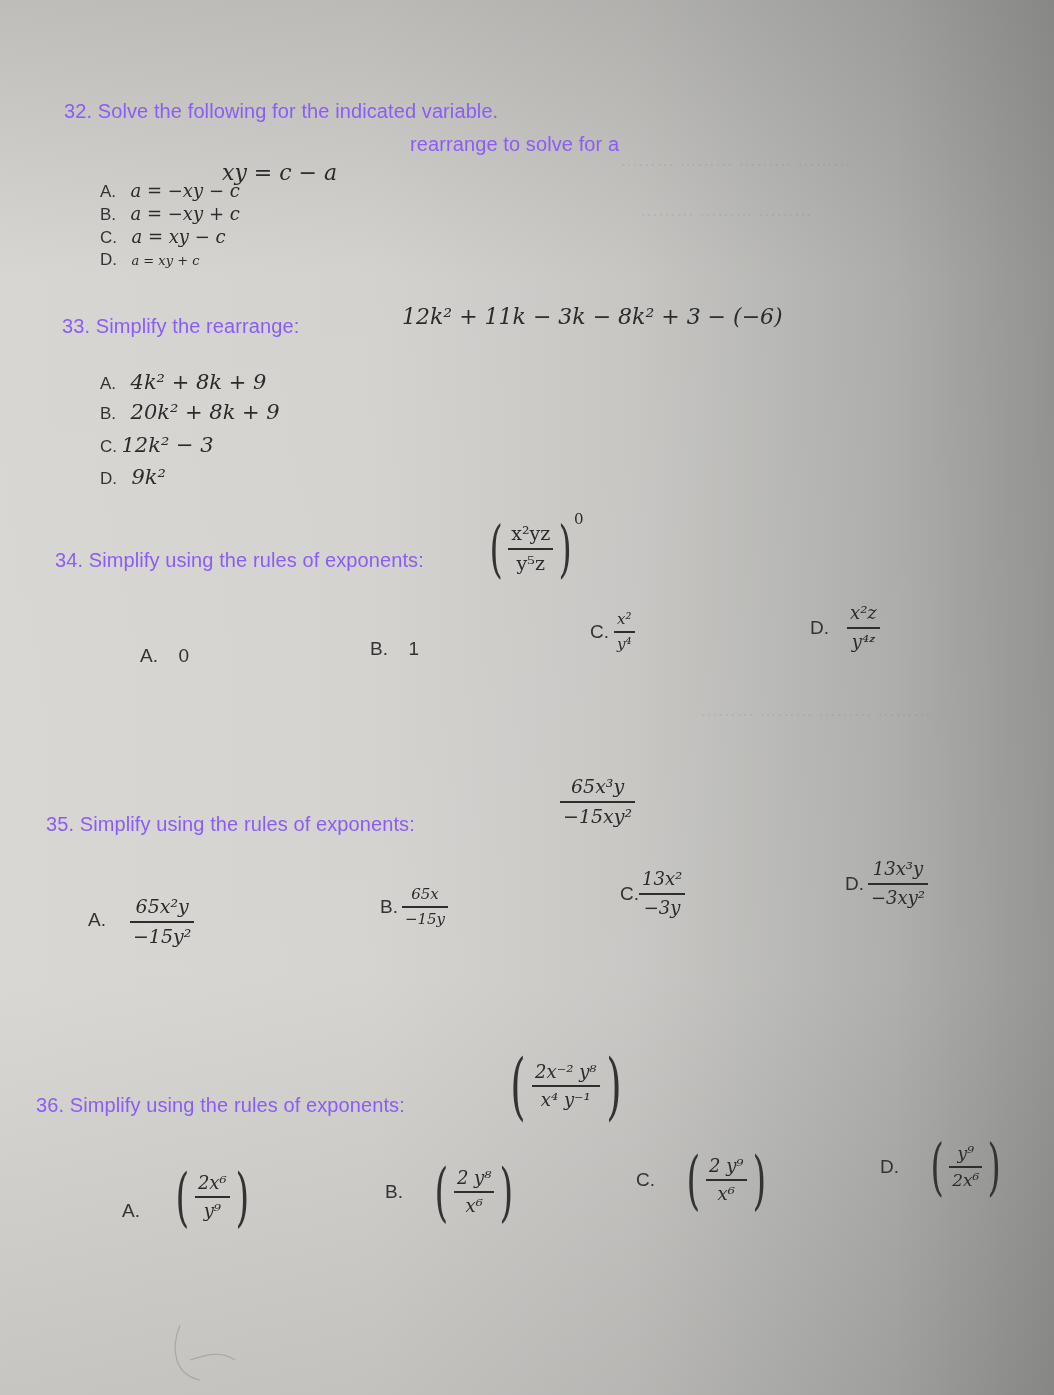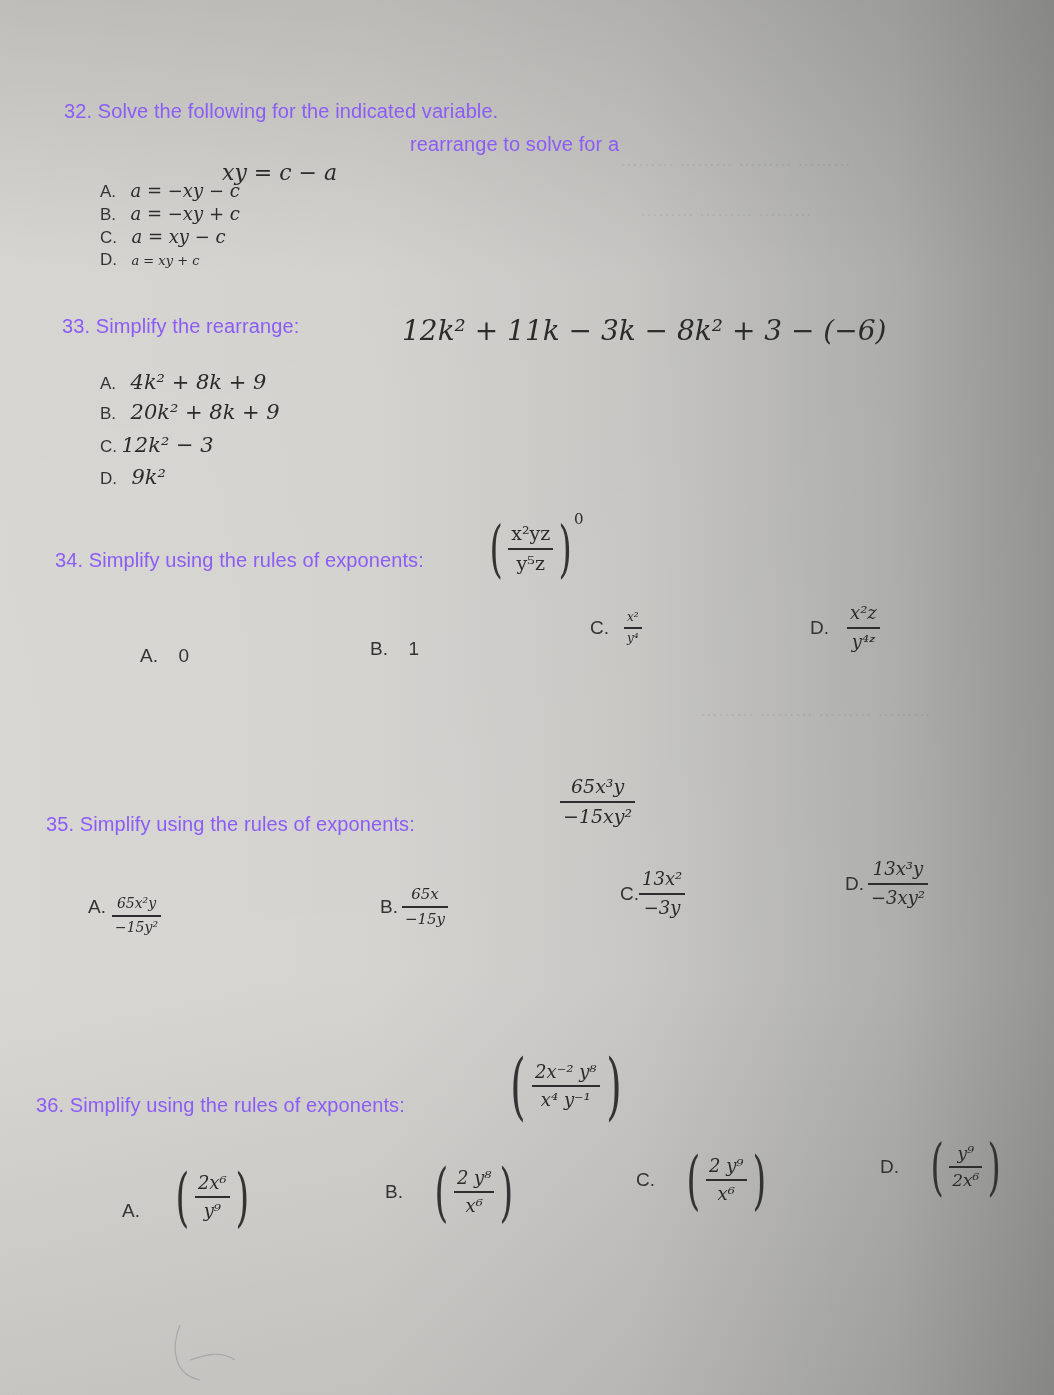--- a/index.html
+++ b/index.html
@@ -60,21 +60,21 @@
     <span class="opt-label">D.</span>
     <span class="math" style="font-size:13px;margin-left:10px;">a = xy + c</span>
   </div>
 </section>
 
 <section>
   <div class="abs q-title" style="left:62px;top:315px;font-size:20px;">
     <span>33.</span>
     <span>Simplify the rearrange:</span>
   </div>
-  <div class="abs math" style="left:402px;top:314px;font-size:28px;">12k² + 11k − 3k − 8k² + 3 − (−6)</div>
+  <div class="abs math" style="left:402px;top:304px;font-size:22px;">12k² + 11k − 3k − 8k² + 3 − (−6)</div>
 
   <div class="abs" style="left:100px;top:370px;">
     <span class="opt-label">A.</span>
     <span class="math big" style="margin-left:10px;">4k² + 8k + 9</span>
   </div>
   <div class="abs" style="left:100px;top:400px;">
     <span class="opt-label">B.</span>
     <span class="math big" style="margin-left:10px;">20k² + 8k + 9</span>
   </div>
   <div class="abs" style="left:100px;top:433px;">
@@ -108,21 +108,21 @@
   <div class="abs" style="left:140px;top:645px;">
     <span class="opt-label lg">A.</span>
     <span class="opt-label lg" style="margin-left:16px;">0</span>
   </div>
   <div class="abs" style="left:370px;top:638px;">
     <span class="opt-label lg">B.</span>
     <span class="opt-label lg" style="margin-left:16px;">1</span>
   </div>
   <div class="abs" style="left:590px;top:610px;display:flex;align-items:center;">
     <span class="opt-label lg">C.</span>
-    <span class="frac math" style="margin-left:15px;font-size:12px;font-style:italic;">
+    <span class="frac math" style="margin-left:5px;font-size:15px;font-style:italic;">
       <span class="num">x²</span>
       <span class="bar"></span>
       <span class="den">y⁴</span>
     </span>
   </div>
   <div class="abs" style="left:810px;top:602px;display:flex;align-items:center;">
     <span class="opt-label lg">D.</span>
     <span class="frac math" style="margin-left:18px;font-size:18px;">
       <span class="num">x²z</span>
       <span class="bar"></span>
@@ -139,21 +139,21 @@
   <div class="abs math" style="left:560px;top:775px;font-size:19px;">
     <span class="frac">
       <span class="num">65x³y</span>
       <span class="bar"></span>
       <span class="den">−15xy²</span>
     </span>
   </div>
 
   <div class="abs" style="left:88px;top:895px;display:flex;align-items:flex-end;">
     <span class="opt-label lg" style="margin-bottom:18px;">A.</span>
-    <span class="frac math" style="margin-left:6px;font-size:14px;">
+    <span class="frac math" style="margin-left:24px;font-size:19px;">
       <span class="num">65x²y</span>
       <span class="bar"></span>
       <span class="den">−15y²</span>
     </span>
   </div>
   <div class="abs" style="left:380px;top:885px;display:flex;align-items:center;">
     <span class="opt-label lg">B.</span>
     <span class="frac math" style="margin-left:4px;font-size:15px;">
       <span class="num">65x</span>
       <span class="bar"></span>

